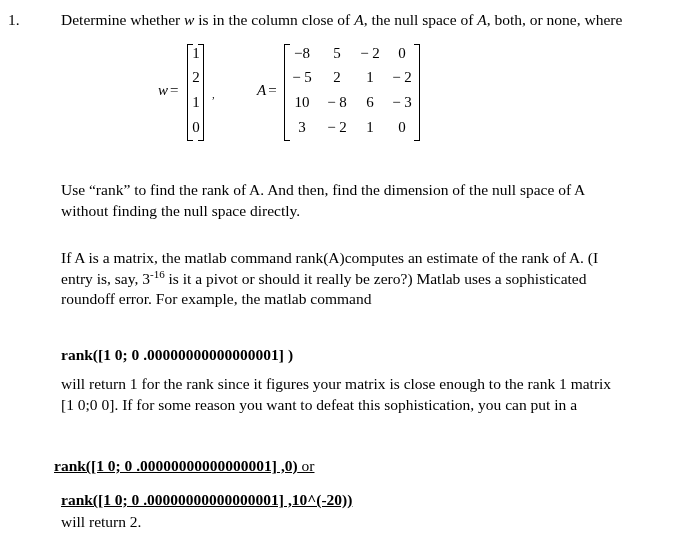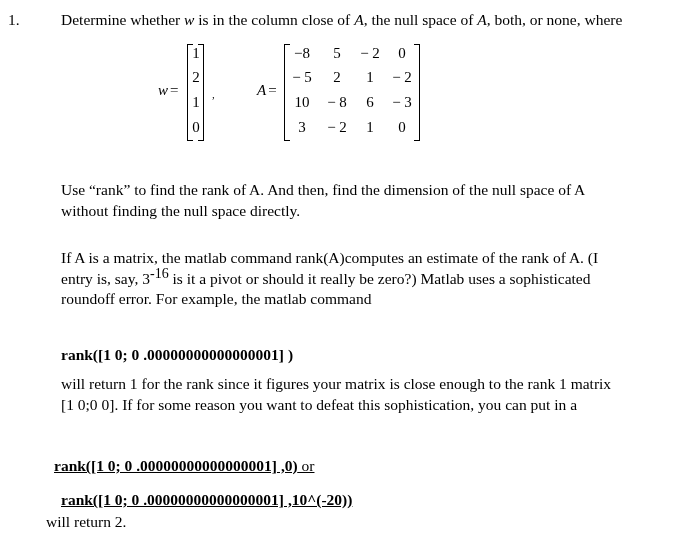--- a/index.html
+++ b/index.html
@@ -6,21 +6,21 @@
   body { width:673px; height:538px; position:relative; overflow:hidden;
          font-family:"Liberation Serif", "DejaVu Serif", serif; color:#000; font-size:15.5px; }
   .abs { position:absolute; white-space:nowrap; }
   .para { position:absolute; left:61px; width:600px; line-height:20.5px; }
   .bold { font-weight:bold; }
   i.var { font-style:italic; }
   .mat-bracket { position:absolute; border:1.2px solid #000; }
   .lb { border-right:none; width:5px; }
   .rb { border-left:none; width:5px; }
   .cell { position:absolute; text-align:center; font-size:15px; }
-  sup { font-size:14px; vertical-align:6px; line-height:0; }
+  sup { font-size:11px; vertical-align:6px; line-height:0; }
 </style>
 </head>
 <body>
 
 <div class="abs" style="left:8px; top:11px;">1.</div>
 <div class="abs" style="left:61px; top:11px;"><span>Determine whether </span><i class="var">w</i><span> is in the column close of </span><i class="var">A</i><span>, the null space of </span><i class="var">A</i><span>, both, or none, where</span></div>
 
 <div>
   <div class="abs" style="left:158px; top:82px; font-size:15px;"><i class="var">w</i><span style="margin-left:2px;">=</span></div>
   <div class="mat-bracket lb" style="left:187px; top:44px; height:95px;"></div>
@@ -72,13 +72,13 @@
 <div class="abs bold" style="left:61px; top:346px;">rank([1 0; 0 .00000000000000001] )</div>
 
 <div class="para" style="top:374px;">
   <div>will return 1 for the rank since it figures your matrix is close enough to the rank 1 matrix</div>
   <div>[1 0;0 0]. If for some reason you want to defeat this sophistication, you can put in a</div>
 </div>
 
 <div class="abs" style="left:54px; top:457px;text-decoration:underline;"><span class="bold">rank([1 0; 0 .00000000000000001] ,0)</span><span> or</span></div>
 <div class="abs bold" style="left:61px; top:491px;text-decoration:underline;">rank([1 0; 0 .00000000000000001] ,10^(-20))</div>
 
-<div class="abs" style="left:46px; top:513px;">will return 2.</div>
+<div class="abs" style="left:61px; top:513px;">will return 2.</div>
 
 </body></html>

